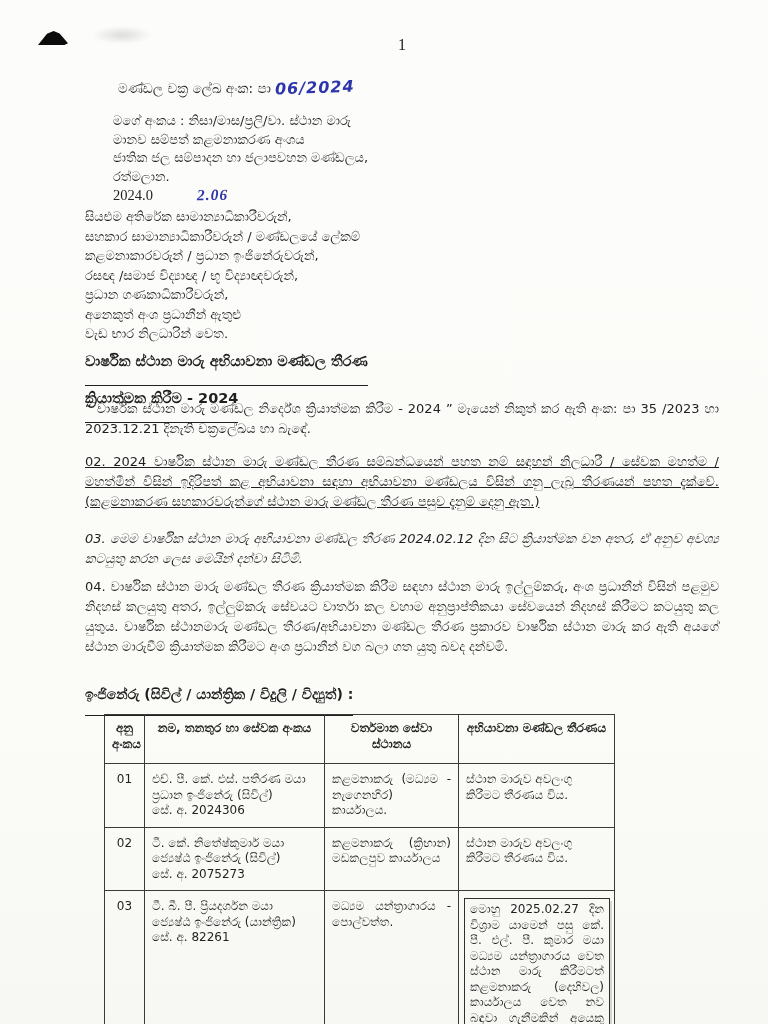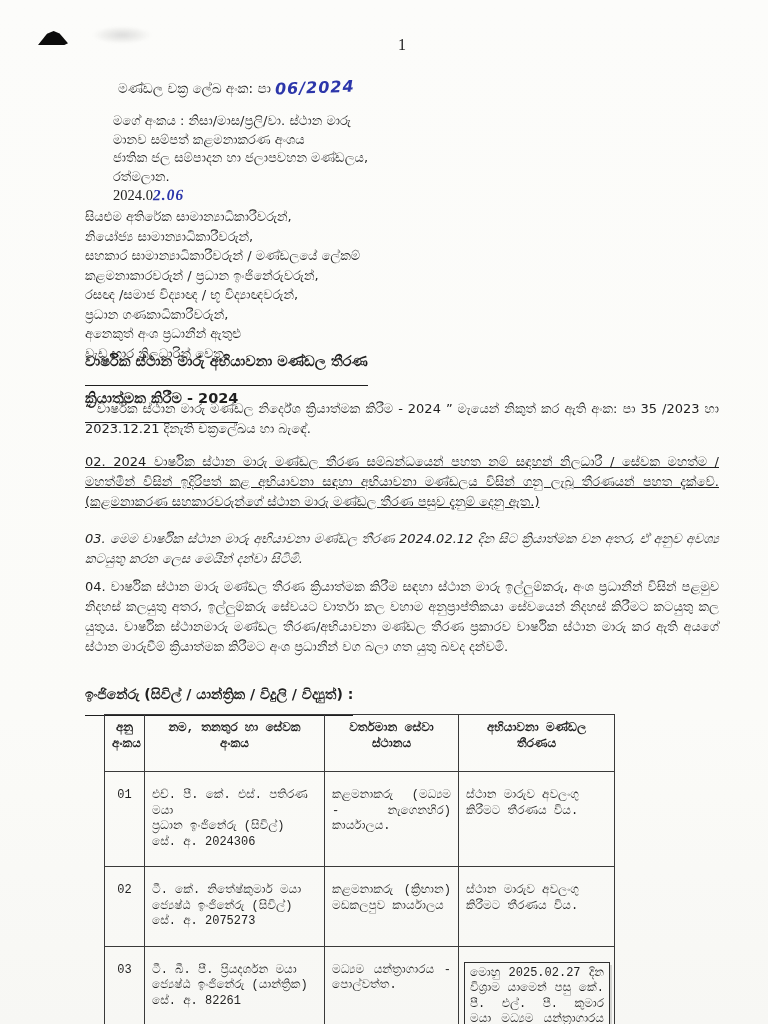--- a/index.html
+++ b/index.html
@@ -45,20 +45,21 @@
     font-size: 13.5px;
     white-space: nowrap;
   }
   .hand {
     color: #2c36aa;
     font-style: italic;
     font-weight: 600;
     letter-spacing: 1px;
     display: inline-block;
     transform: rotate(-2deg);
+    margin-left: 44px;
   }
   .circular-line .hand { font-size: 16px; margin-left: 4px; }
   .sender-block {
     position: absolute;
     left: 113px; top: 112px;
     font-size: 13px;
     line-height: 18.5px;
   }
   .date-line { font-family: "Liberation Serif", serif; font-size: 14.5px; }
   .date-line .hand { font-size: 15.5px; transform: rotate(-1deg); }
@@ -103,22 +104,21 @@
     left: 104px; top: 714px;
     border-collapse: collapse;
     width: 510px;
     font-size: 12px;
     line-height: 15.5px;
     table-layout: fixed;
   }
   table.appeal th, table.appeal td {
     border: 1.6px solid #3a3a3a;
     vertical-align: top;
-    padding: 16px 7px;
-    font-family: Liberation Mono, monospace;
+    padding: 8px 7px;
   }
   table.appeal th {
     font-weight: bold;
     text-align: center;
     height: 34px;
     vertical-align: top;
     padding-top: 6px;
   }
   td.cell-no { text-align: center; padding-top: 7px; }
   tr.r1 td, tr.r2 td { height: 44px; margin-left: 8px; }
@@ -150,21 +150,20 @@
     <div>මානව සම්පත් කළමනාකරණ අංශය</div>
     <div>ජාතික ජල සම්පාදන හා ජලාපවහන මණ්ඩලය,</div>
     <div>රත්මලාන.</div>
     <div class="date-line">
       <span>2024.0</span><span class="hand">2.06</span>
     </div>
   </div>
 
   <div class="recipients">
     <div>සියළුම අතිරේක සාමාන්‍යාධිකාරීවරුන්,</div>
-    <div>නියෝජ්‍ය සාමාන්‍යාධිකාරීවරුන්,</div>
     <div>සහකාර සාමාන්‍යාධිකාරීවරුන් / මණ්ඩලයේ ලේකම්</div>
     <div>කළමනාකාරවරුන් / ප්‍රධාන ඉංජිනේරුවරුන්,</div>
     <div>රසඥ /සමාජ විද්‍යාඥ / භූ විද්‍යාඥවරුන්,</div>
     <div>ප්‍රධාන ගණකාධිකාරීවරුන්,</div>
     <div>අනෙකුත් අංශ ප්‍රධානීන් ඇතුළු</div>
     <div>වැඩ භාර නිලධාරින් වෙත.</div>
   </div>
 
   <div class="title-block">
     <div><span class="u">වාර්ෂික ස්ථාන මාරු අභියාවනා මණ්ඩල තීරණ</span></div>

